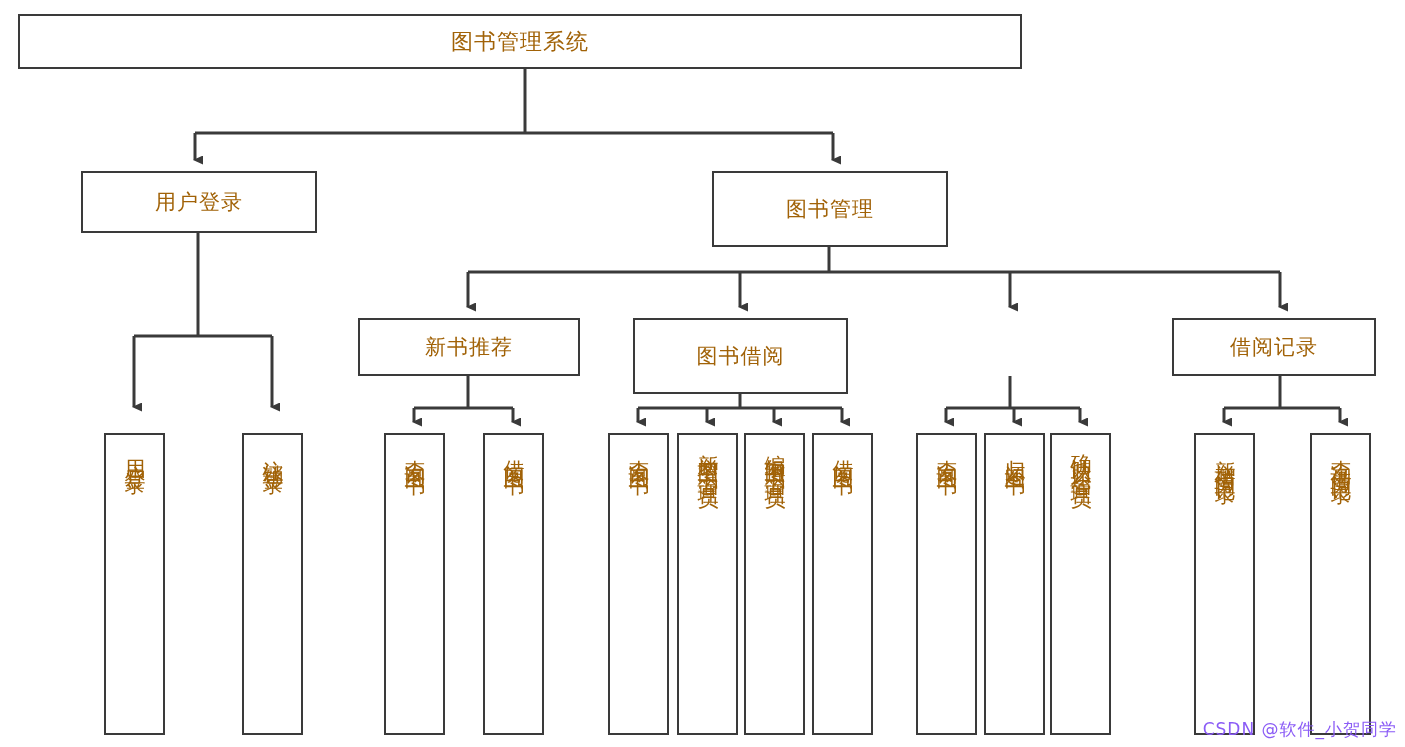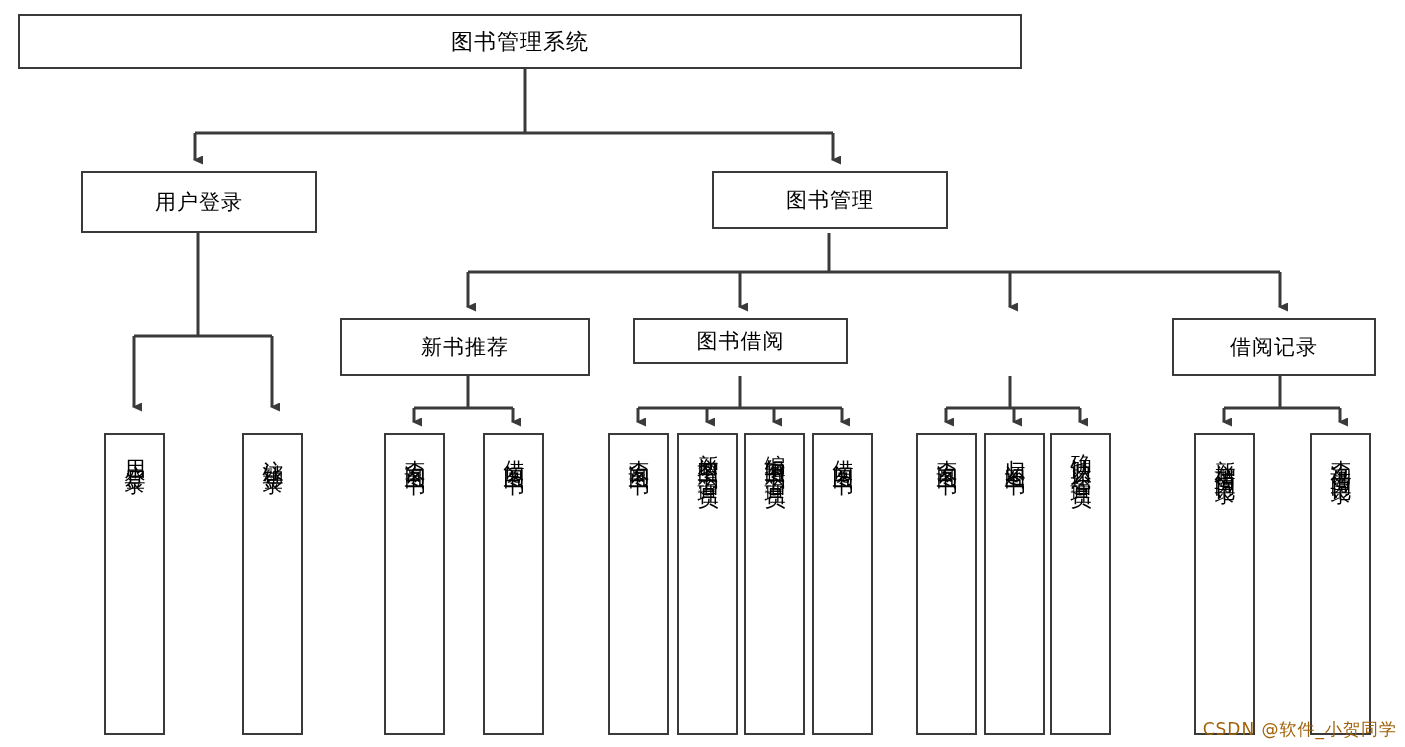--- a/index.html
+++ b/index.html
@@ -22,21 +22,21 @@
     display:flex;
     align-items:center;
     justify-content:center;
     color:#1b1b1b;
   }
   .node .lbl{
     font-size:21px;
     line-height:1.25;
     letter-spacing:1px;
     white-space:nowrap;
-    color:#000000;
+    color:#a16207;
   }
   .node.root .lbl{font-size:22px;}
   .node.level2 .lbl{font-size:21px;}
 
   
   .node.leaf{
     align-items:flex-start;
     justify-content:center;
     padding-top:8px;
   }
@@ -48,21 +48,21 @@
     letter-spacing:5px;
     line-height:1;
     white-space:nowrap;
   }
 
   .watermark{
     position:absolute;
     right:8px;
     bottom:6px;
     font-size:17px;
-    color:#a16207;
+    color:#8b5cf6;
     letter-spacing:1px;
     white-space:nowrap;
     font-family:"DejaVu Sans","Liberation Sans",sans-serif;
   }
 </style>
 </head>
 <body>
 
 <div id="diagram-root">
 
@@ -116,28 +116,28 @@
     </g>
   </svg>
 
   <div class="node root" style="left:18px;top:14px;width:1004px;height:55px;">
     <span class="lbl">图书管理系统</span>
   </div>
 
   <div class="node level2" style="left:81px;top:171px;width:236px;height:62px;">
     <span class="lbl">用户登录</span>
   </div>
-  <div class="node level2" style="left:712px;top:171px;width:236px;height:58px;">
+  <div class="node level2" style="left:712px;top:171px;width:236px;height:76px;">
     <span class="lbl">图书管理</span>
   </div>
 
-  <div class="node level2" style="left:340px;top:318px;width:250px;height:58px;">
+  <div class="node level2" style="left:358px;top:318px;width:222px;height:58px;">
     <span class="lbl">新书推荐</span>
   </div>
-  <div class="node level2" style="left:633px;top:318px;width:215px;height:46px;">
+  <div class="node level2" style="left:633px;top:318px;width:215px;height:76px;">
     <span class="lbl">图书借阅</span>
   </div>
   <div class="node level2" style="left:1172px;top:318px;width:204px;height:58px;">
     <span class="lbl">借阅记录</span>
   </div>
 
   <div class="node leaf" style="left:104px;top:433px;width:61px;height:302px;">
     <span class="lbl">用户登录</span>
   </div>
   <div class="node leaf" style="left:242px;top:433px;width:61px;height:302px;">

